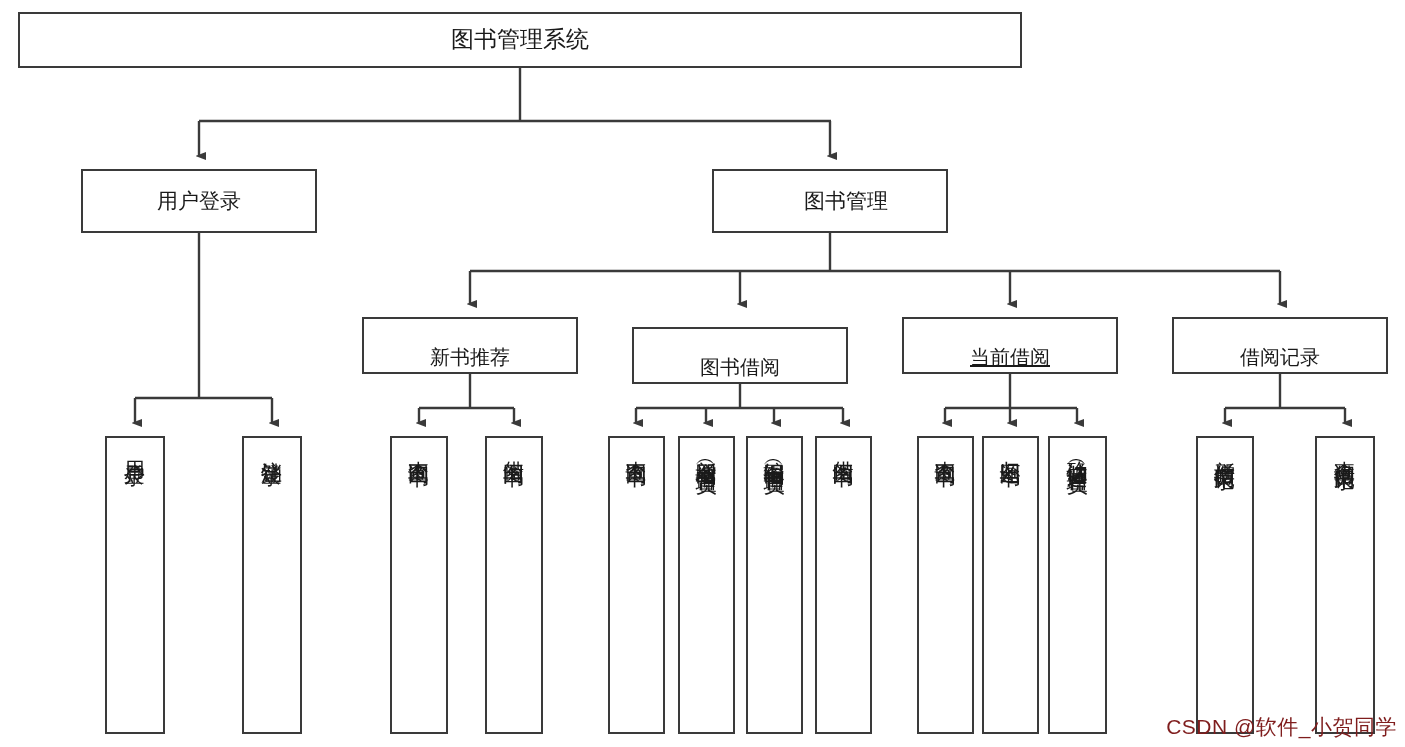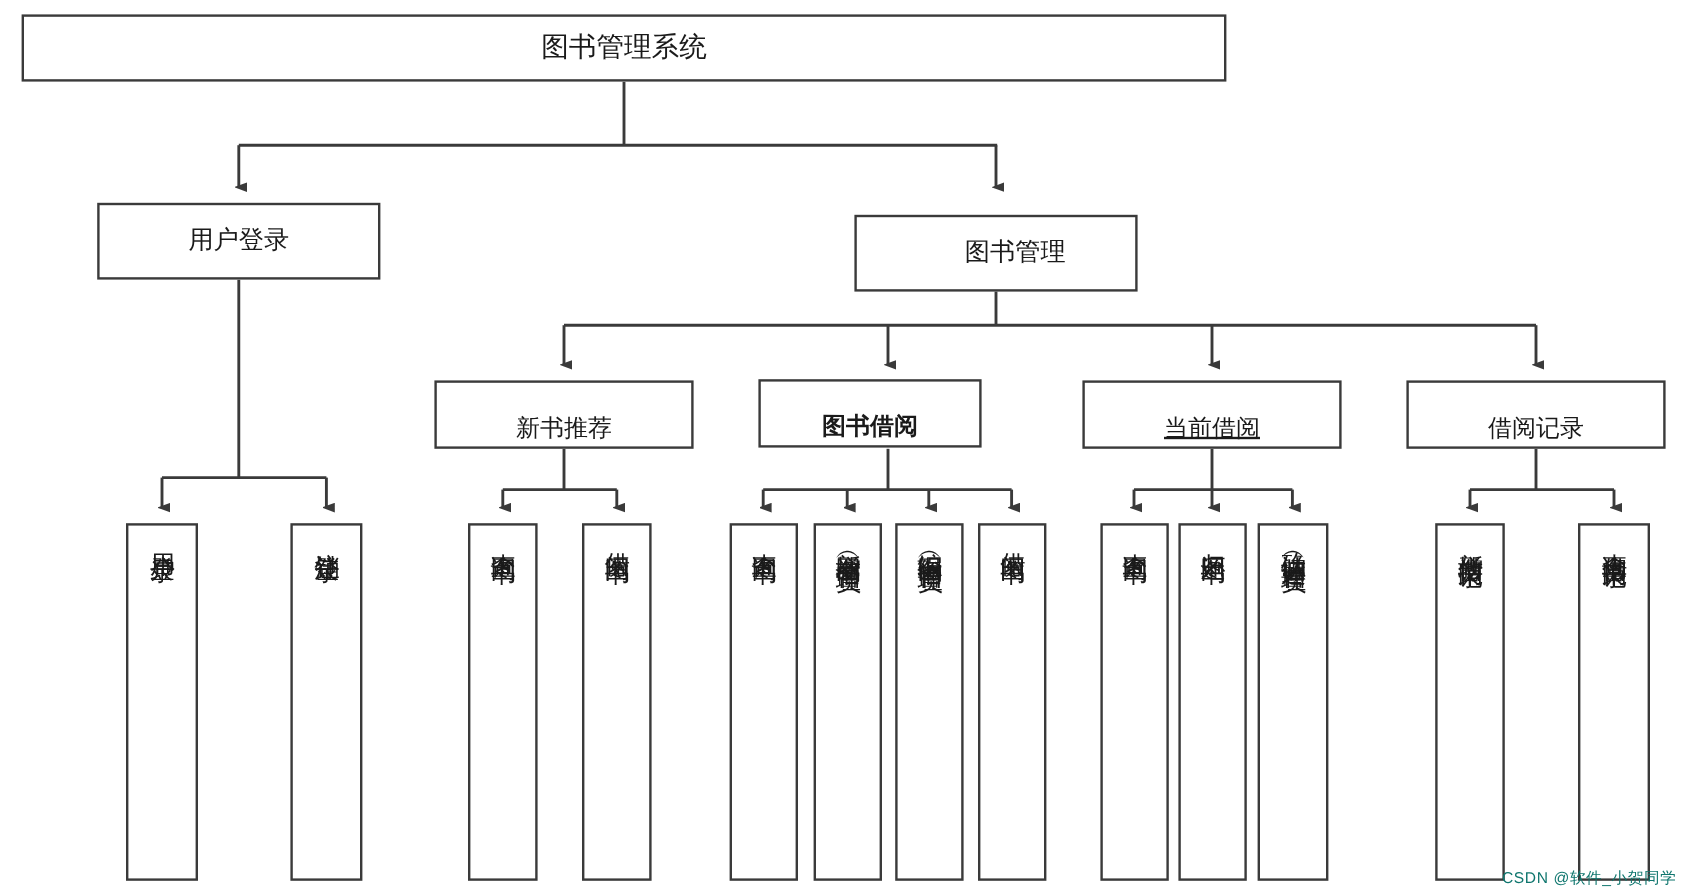--- a/index.html
+++ b/index.html
@@ -56,22 +56,22 @@
     text-orientation: upright;
     font-size: 21px;
     letter-spacing: 2px;
     line-height: 1;
     white-space: pre;
   }
   .watermark {
     position: absolute;
     right: 8px;
     bottom: 6px;
-    font-size: 13px;
-    color: #0f766e;
+    font-size: 21px;
+    color: #7f1d1d;
     letter-spacing: 0.5px;
     white-space: nowrap;
     margin-left: 37px;
   }
 </style>
 </head>
 <body>
 
 <div id="canvas">
 
@@ -125,28 +125,28 @@
     </g>
   </svg>
 
   <div class="node root" style="left: 18px; top: 12px; width: 1004px; height: 56px;">
     <span class="label">图书管理系统</span>
   </div>
 
   <div class="node h2" style="left: 81px; top: 169px; width: 236px; height: 64px;">
     <span class="label">用户登录</span>
   </div>
-  <div class="node h2" style="left: 712px; top: 179px; width: 236px; height: 64px; padding-left: 32px;">
+  <div class="node h2" style="left: 712px; top: 169px; width: 236px; height: 64px; padding-left: 32px;">
     <span class="label">图书管理</span>
   </div>
 
   <div class="node h3" style="left: 362px; top: 317px; width: 216px; height: 57px;">
     <span class="label">新书推荐</span>
   </div>
-  <div class="node h3" style="left: 632px; top: 316px; width: 186px; height: 57px; font-weight: bold;">
+  <div class="node h3" style="left: 632px; top: 327px; width: 216px; height: 57px;">
     <span class="label">图书借阅</span>
   </div>
   <div class="node h3" style="left: 902px; top: 317px; width: 216px; height: 57px; text-decoration: underline;">
     <span class="label">当前借阅</span>
   </div>
   <div class="node h3" style="left: 1172px; top: 317px; width: 216px; height: 57px;">
     <span class="label">借阅记录</span>
   </div>
 
   <div class="node leaf" style="left: 105px; top: 436px; width: 60px; height: 298px;">

